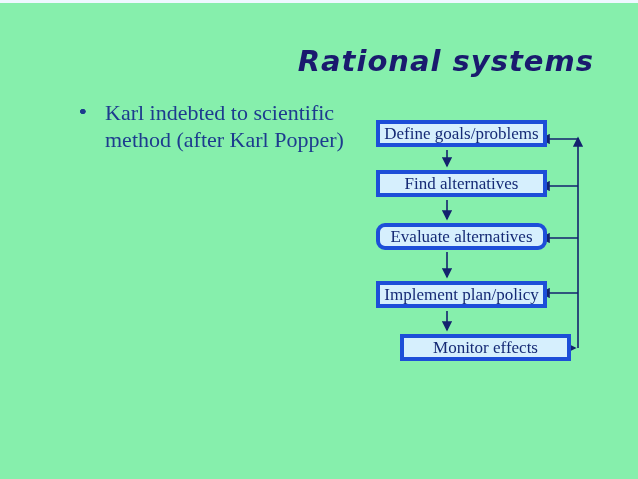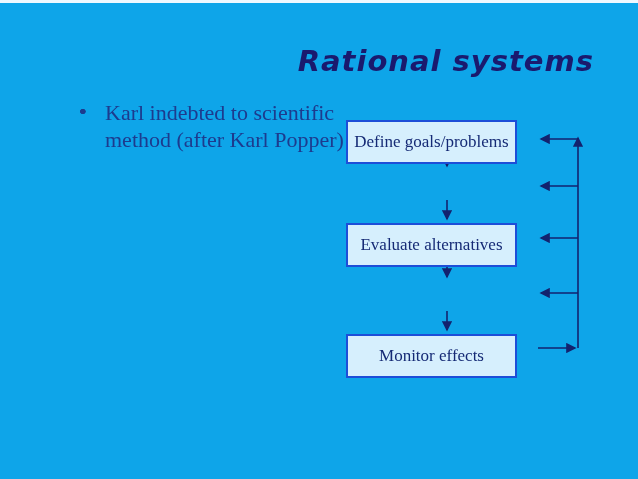--- a/index.html
+++ b/index.html
@@ -1,20 +1,20 @@
 <!DOCTYPE html>
 <html><head>
 <meta charset="utf-8">
 <style>
   html, body { margin: 0; padding: 0; }
   .slide {
     position: relative;
     width: 638px;
     height: 479px;
-    background: #0ea5e9;
+    background: #86efac;
     overflow: hidden;
     font-family: "Liberation Serif", serif;
   }
   .top-edge {
     position: absolute;
     left: 0; top: 0;
     width: 100%; height: 3px;
     background: #eef8ff;
   }
   .slide-title {
@@ -49,38 +49,38 @@
   }
   .bullet-dot {
     position: absolute;
     left: 9px;
     top: -1px;
     font-size: 22px;
     color: #1d3b8e;
   }
   .flowchart-box {
     position: absolute;
-    left: 346px;
+    left: 376px;
     width: 171px;
-    height: 44px;
+    height: 27px;
     box-sizing: border-box;
-    border: 2px solid #1d4ed8;
+    border: 4px solid #1d4ed8;
     background: #d6effd;
     display: flex;
     align-items: center;
     justify-content: center;
     font-size: 17px;
     color: #152a75;
     white-space: nowrap;
   }
   .box-1 { top: 120px; }
   .box-2 { top: 170px; }
-  .box-3 { top: 223px; }
+  .box-3 { top: 223px; border-radius: 9px; }
   .box-4 { top: 281px; }
-  .box-5 { top: 334px; }
+  .box-5 { top: 334px; margin-left: 24px; }
   .arrows-svg {
     position: absolute;
     left: 0; top: 0;
     width: 638px;
     height: 479px;
     pointer-events: none;
   }
   .arrows-svg line { stroke: #13226e; stroke-width: 1.6; }
   .arrows-svg .arrowhead { fill: #13226e; }
 </style>
@@ -122,19 +122,25 @@
 
     <line x1="578" y1="139" x2="541" y2="139" marker-end="url(#arr)"></line>
     <line x1="578" y1="186" x2="541" y2="186" marker-end="url(#arr)"></line>
     <line x1="578" y1="238" x2="541" y2="238" marker-end="url(#arr)"></line>
     <line x1="578" y1="293" x2="541" y2="293" marker-end="url(#arr)"></line>
   </svg>
 
   <div class="flowchart-box box-1">
     <span>Define goals/problems</span>
   </div>
+  <div class="flowchart-box box-2">
+    <span>Find alternatives</span>
+  </div>
   <div class="flowchart-box box-3">
     <span>Evaluate alternatives</span>
+  </div>
+  <div class="flowchart-box box-4">
+    <span>Implement plan/policy</span>
   </div>
   <div class="flowchart-box box-5">
     <span>Monitor effects</span>
   </div>
 </div>
 
 </body></html>

